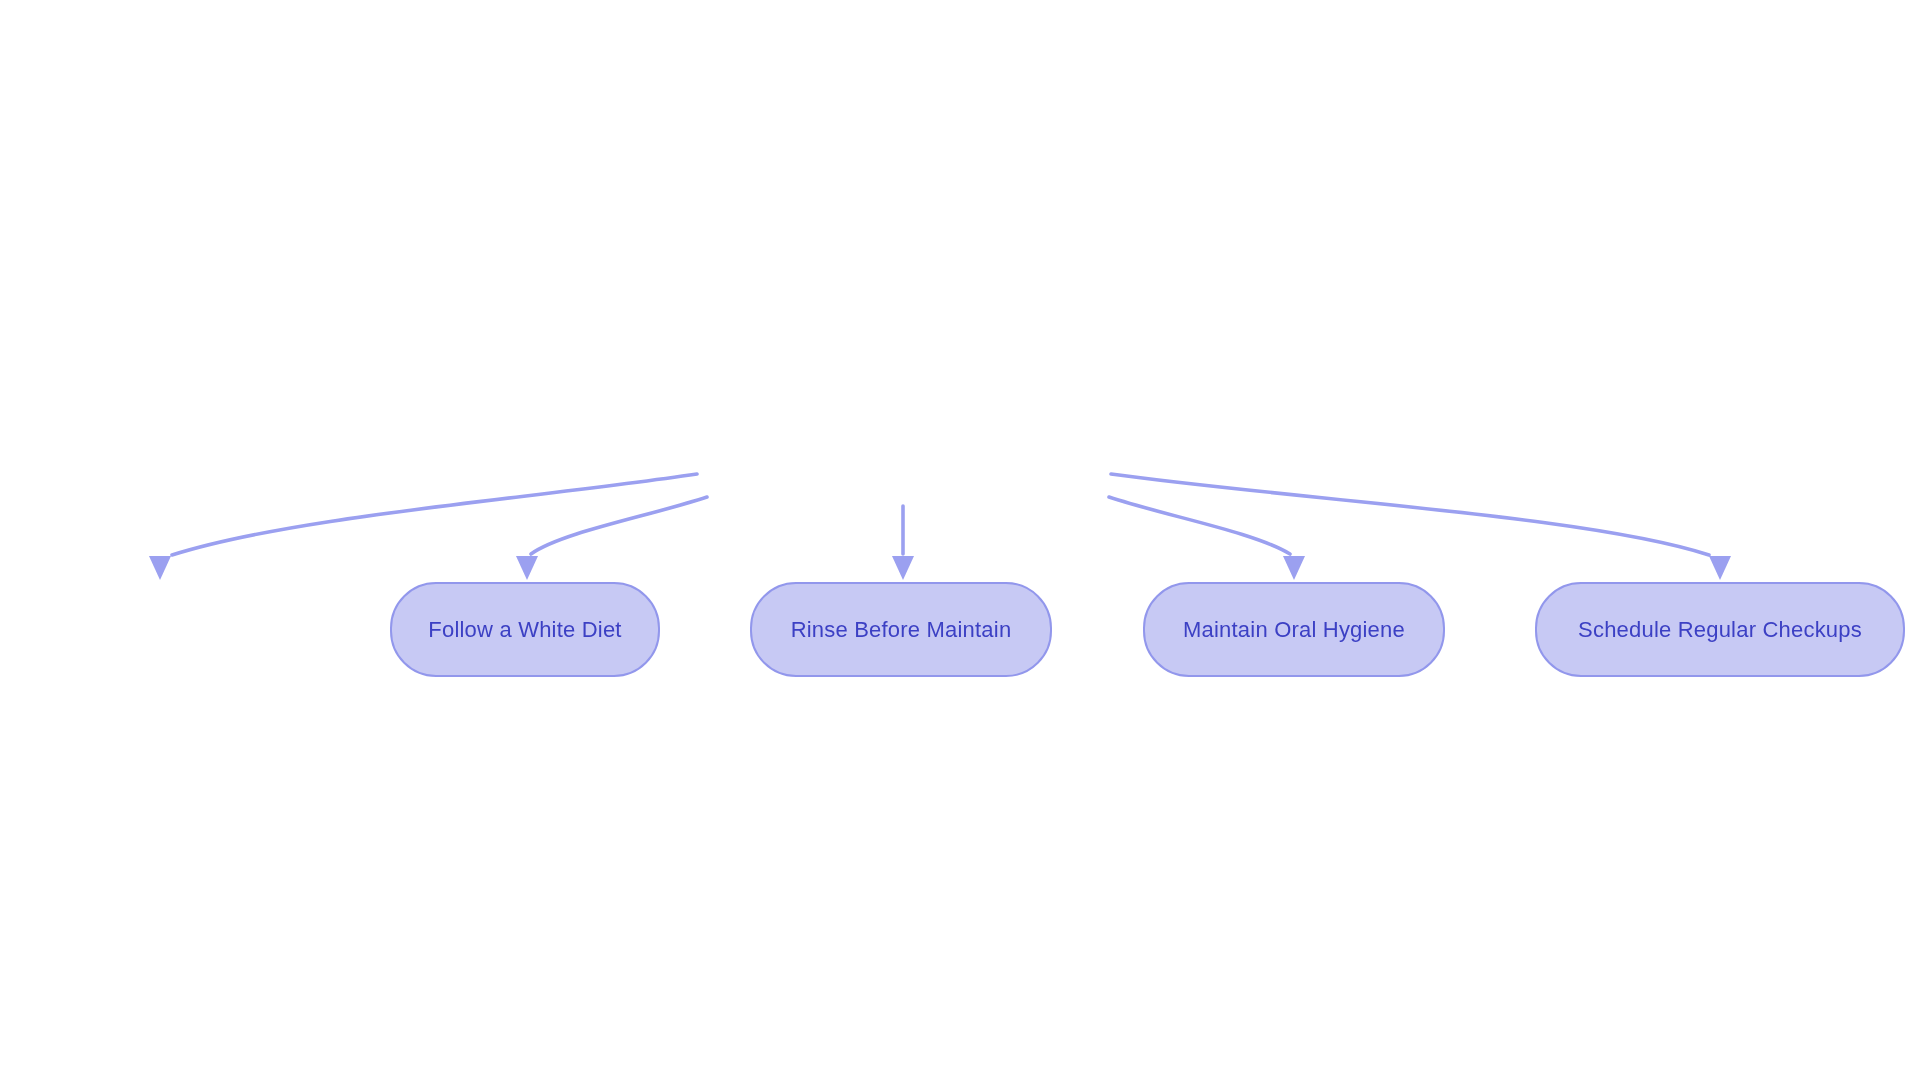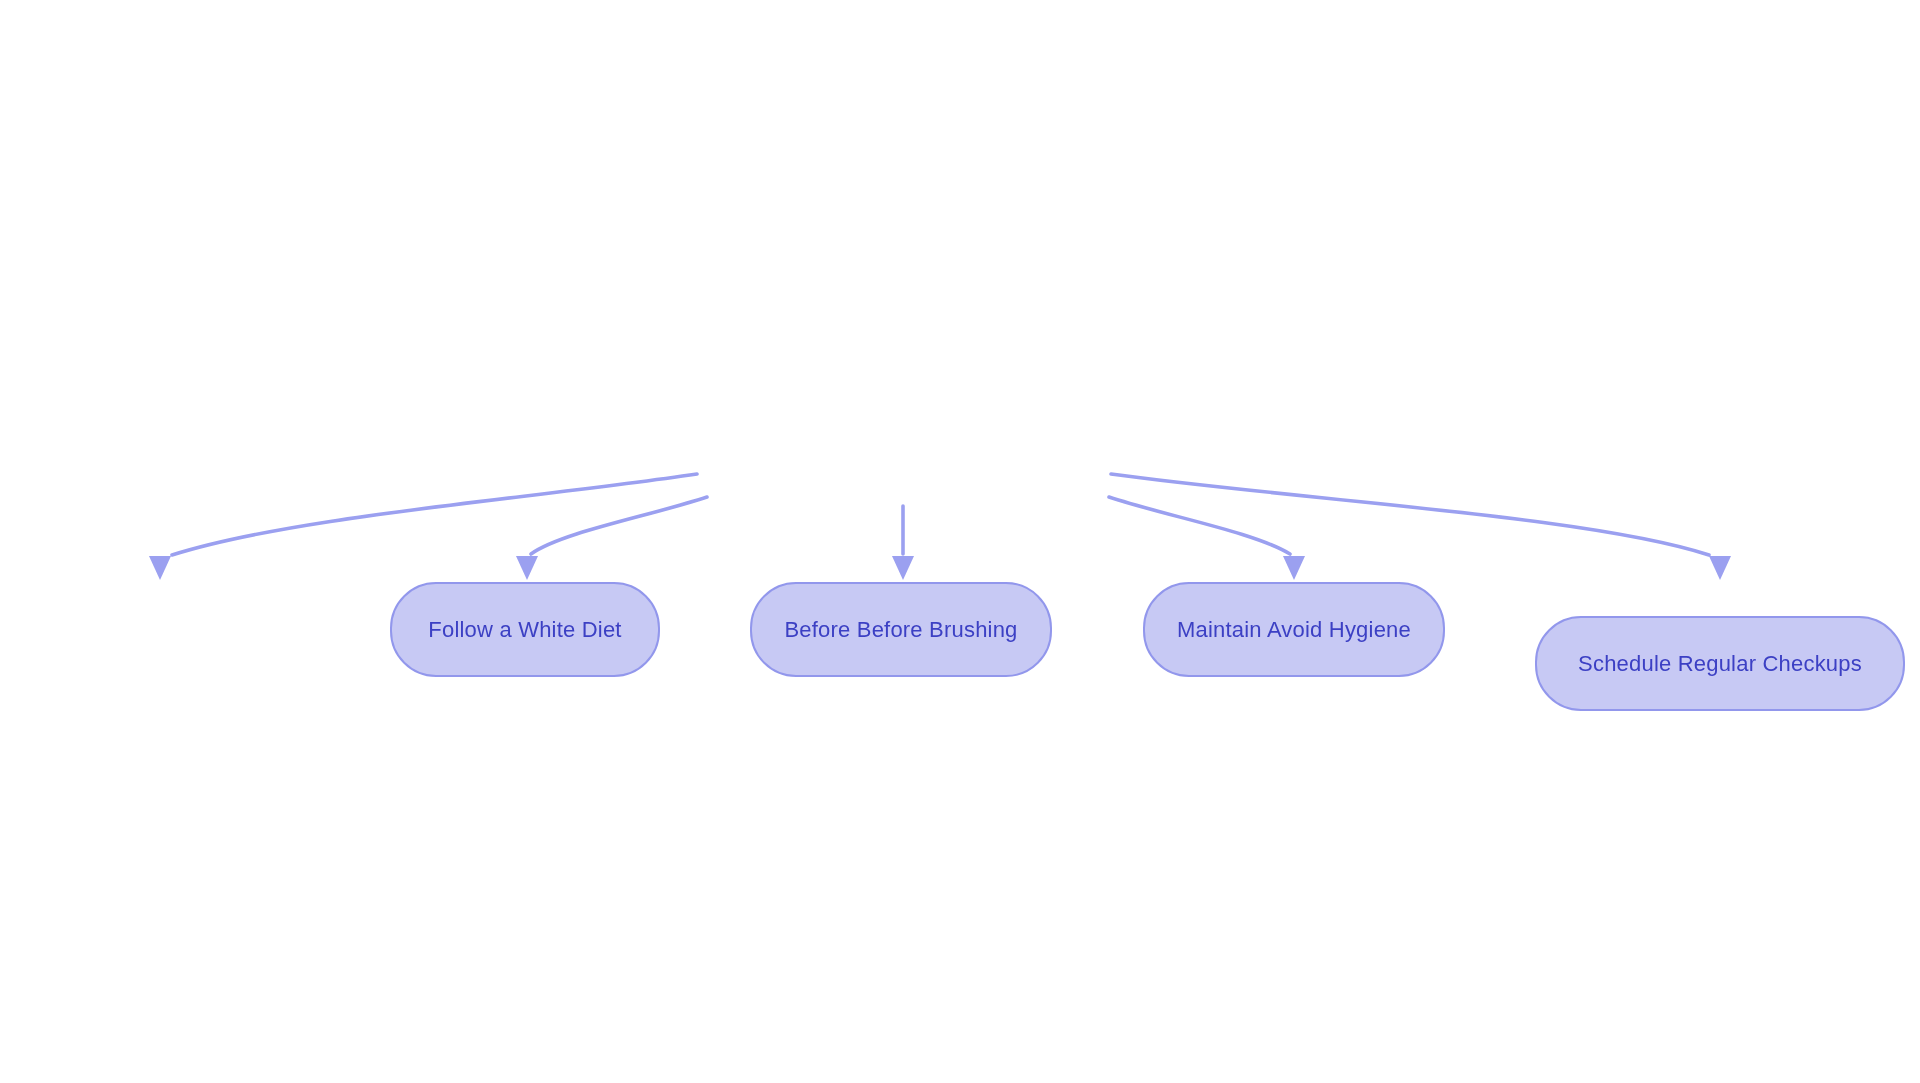--- a/index.html
+++ b/index.html
@@ -45,21 +45,21 @@
     color: var(--text, #3c40c4);
     font-size: 22px;
     letter-spacing: 0.2px;
     white-space: nowrap;
   }
   .node-root { left: 693px; top: 402px; width: 420px; height: 103px; }
   .node-c0   { left: 13px;   top: 582px; width: 294px; height: 95px; }
   .node-c1   { left: 390px;  top: 582px; width: 270px; height: 95px; }
   .node-c2   { left: 750px;  top: 582px; width: 302px; height: 95px; }
   .node-c3   { left: 1143px; top: 582px; width: 302px; height: 95px; }
-  .node-c4   { left: 1535px; top: 616px; width: 370px; height: 95px; }
+  .node-c4   { left: 1535px; top: 582px; width: 370px; height: 95px; }
 </style>
 </head>
 <body>
 
 <div class="canvas">
 
   <svg class="edges" viewBox="0 0 1920 1083" xmlns="http://www.w3.org/2000/svg" aria-hidden="true">
 
     <g>
       <path class="edge-path" d="M 697 474 C 520 500, 296 516, 172 555"></path>
@@ -87,24 +87,24 @@
     </g>
   </svg>
 
 
 
   <div class="node node-c1">
     <span>Follow a White Diet</span>
   </div>
 
   <div class="node node-c2">
-    <span>Before Before Brushing</span>
+    <span>Rinse Before Maintain</span>
   </div>
 
   <div class="node node-c3">
-    <span>Maintain Avoid Hygiene</span>
+    <span>Maintain Oral Hygiene</span>
   </div>
 
   <div class="node node-c4">
     <span>Schedule Regular Checkups</span>
   </div>
 
 </div>
 
 </body></html>

